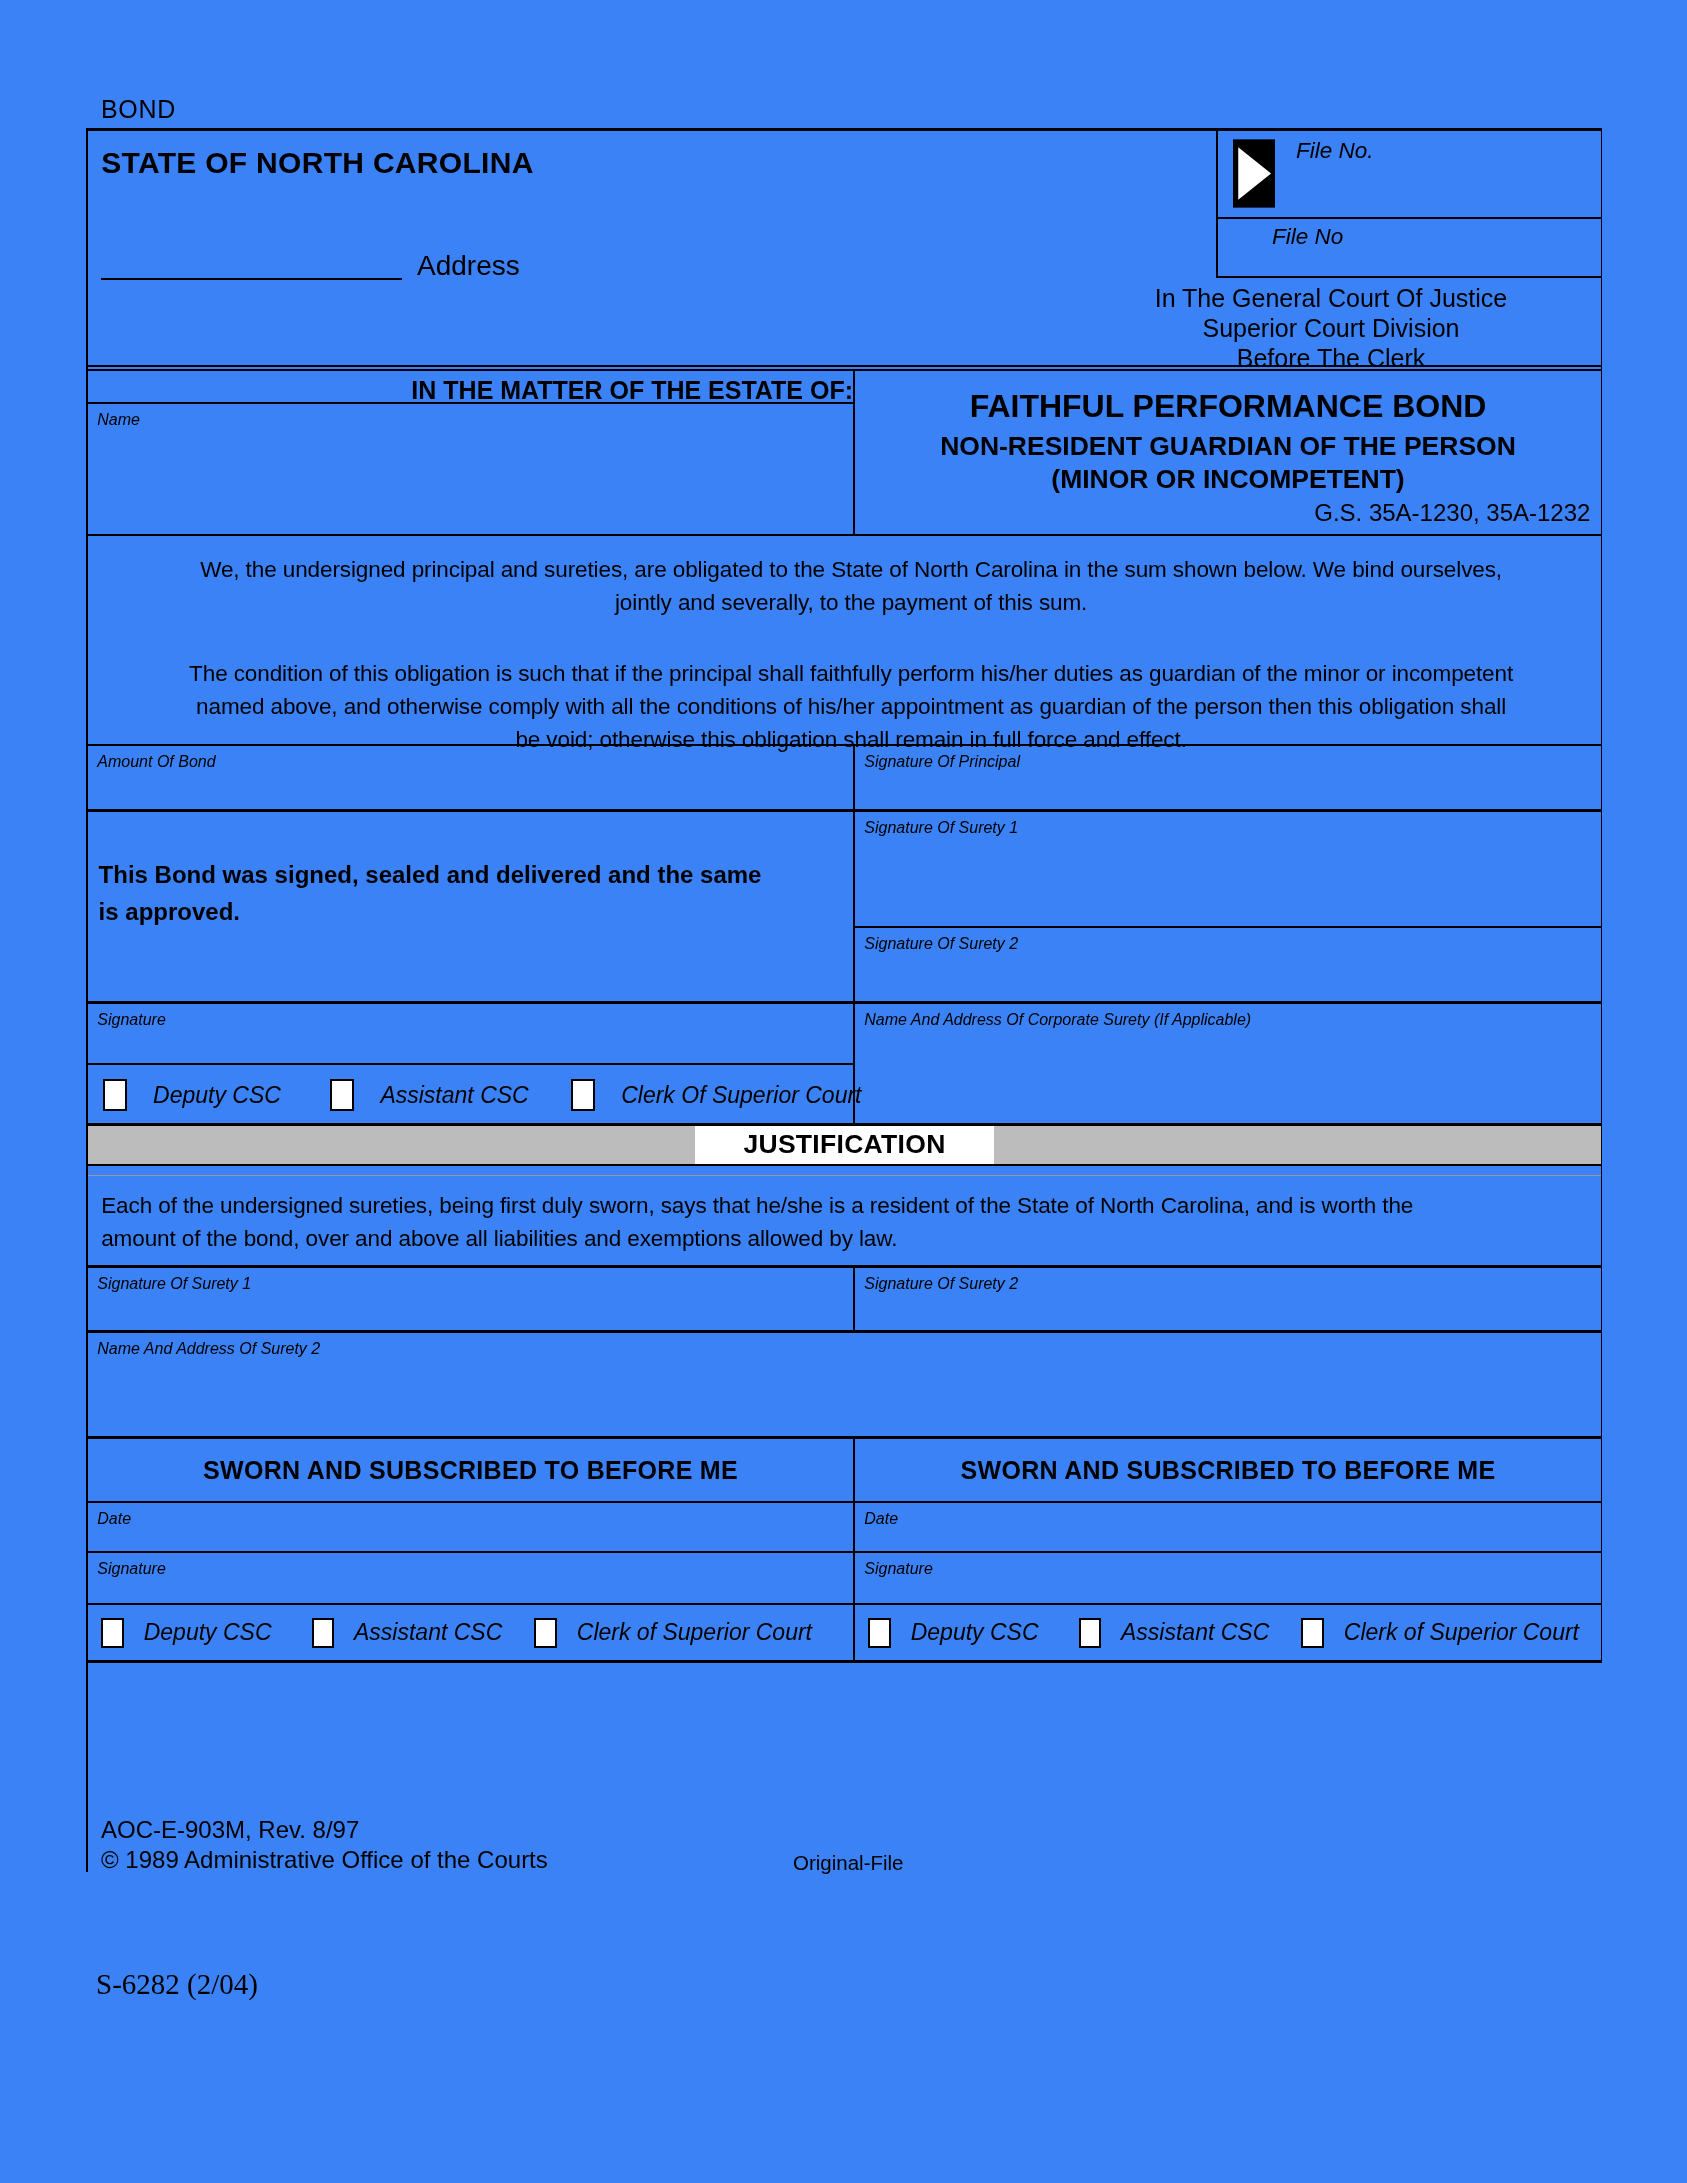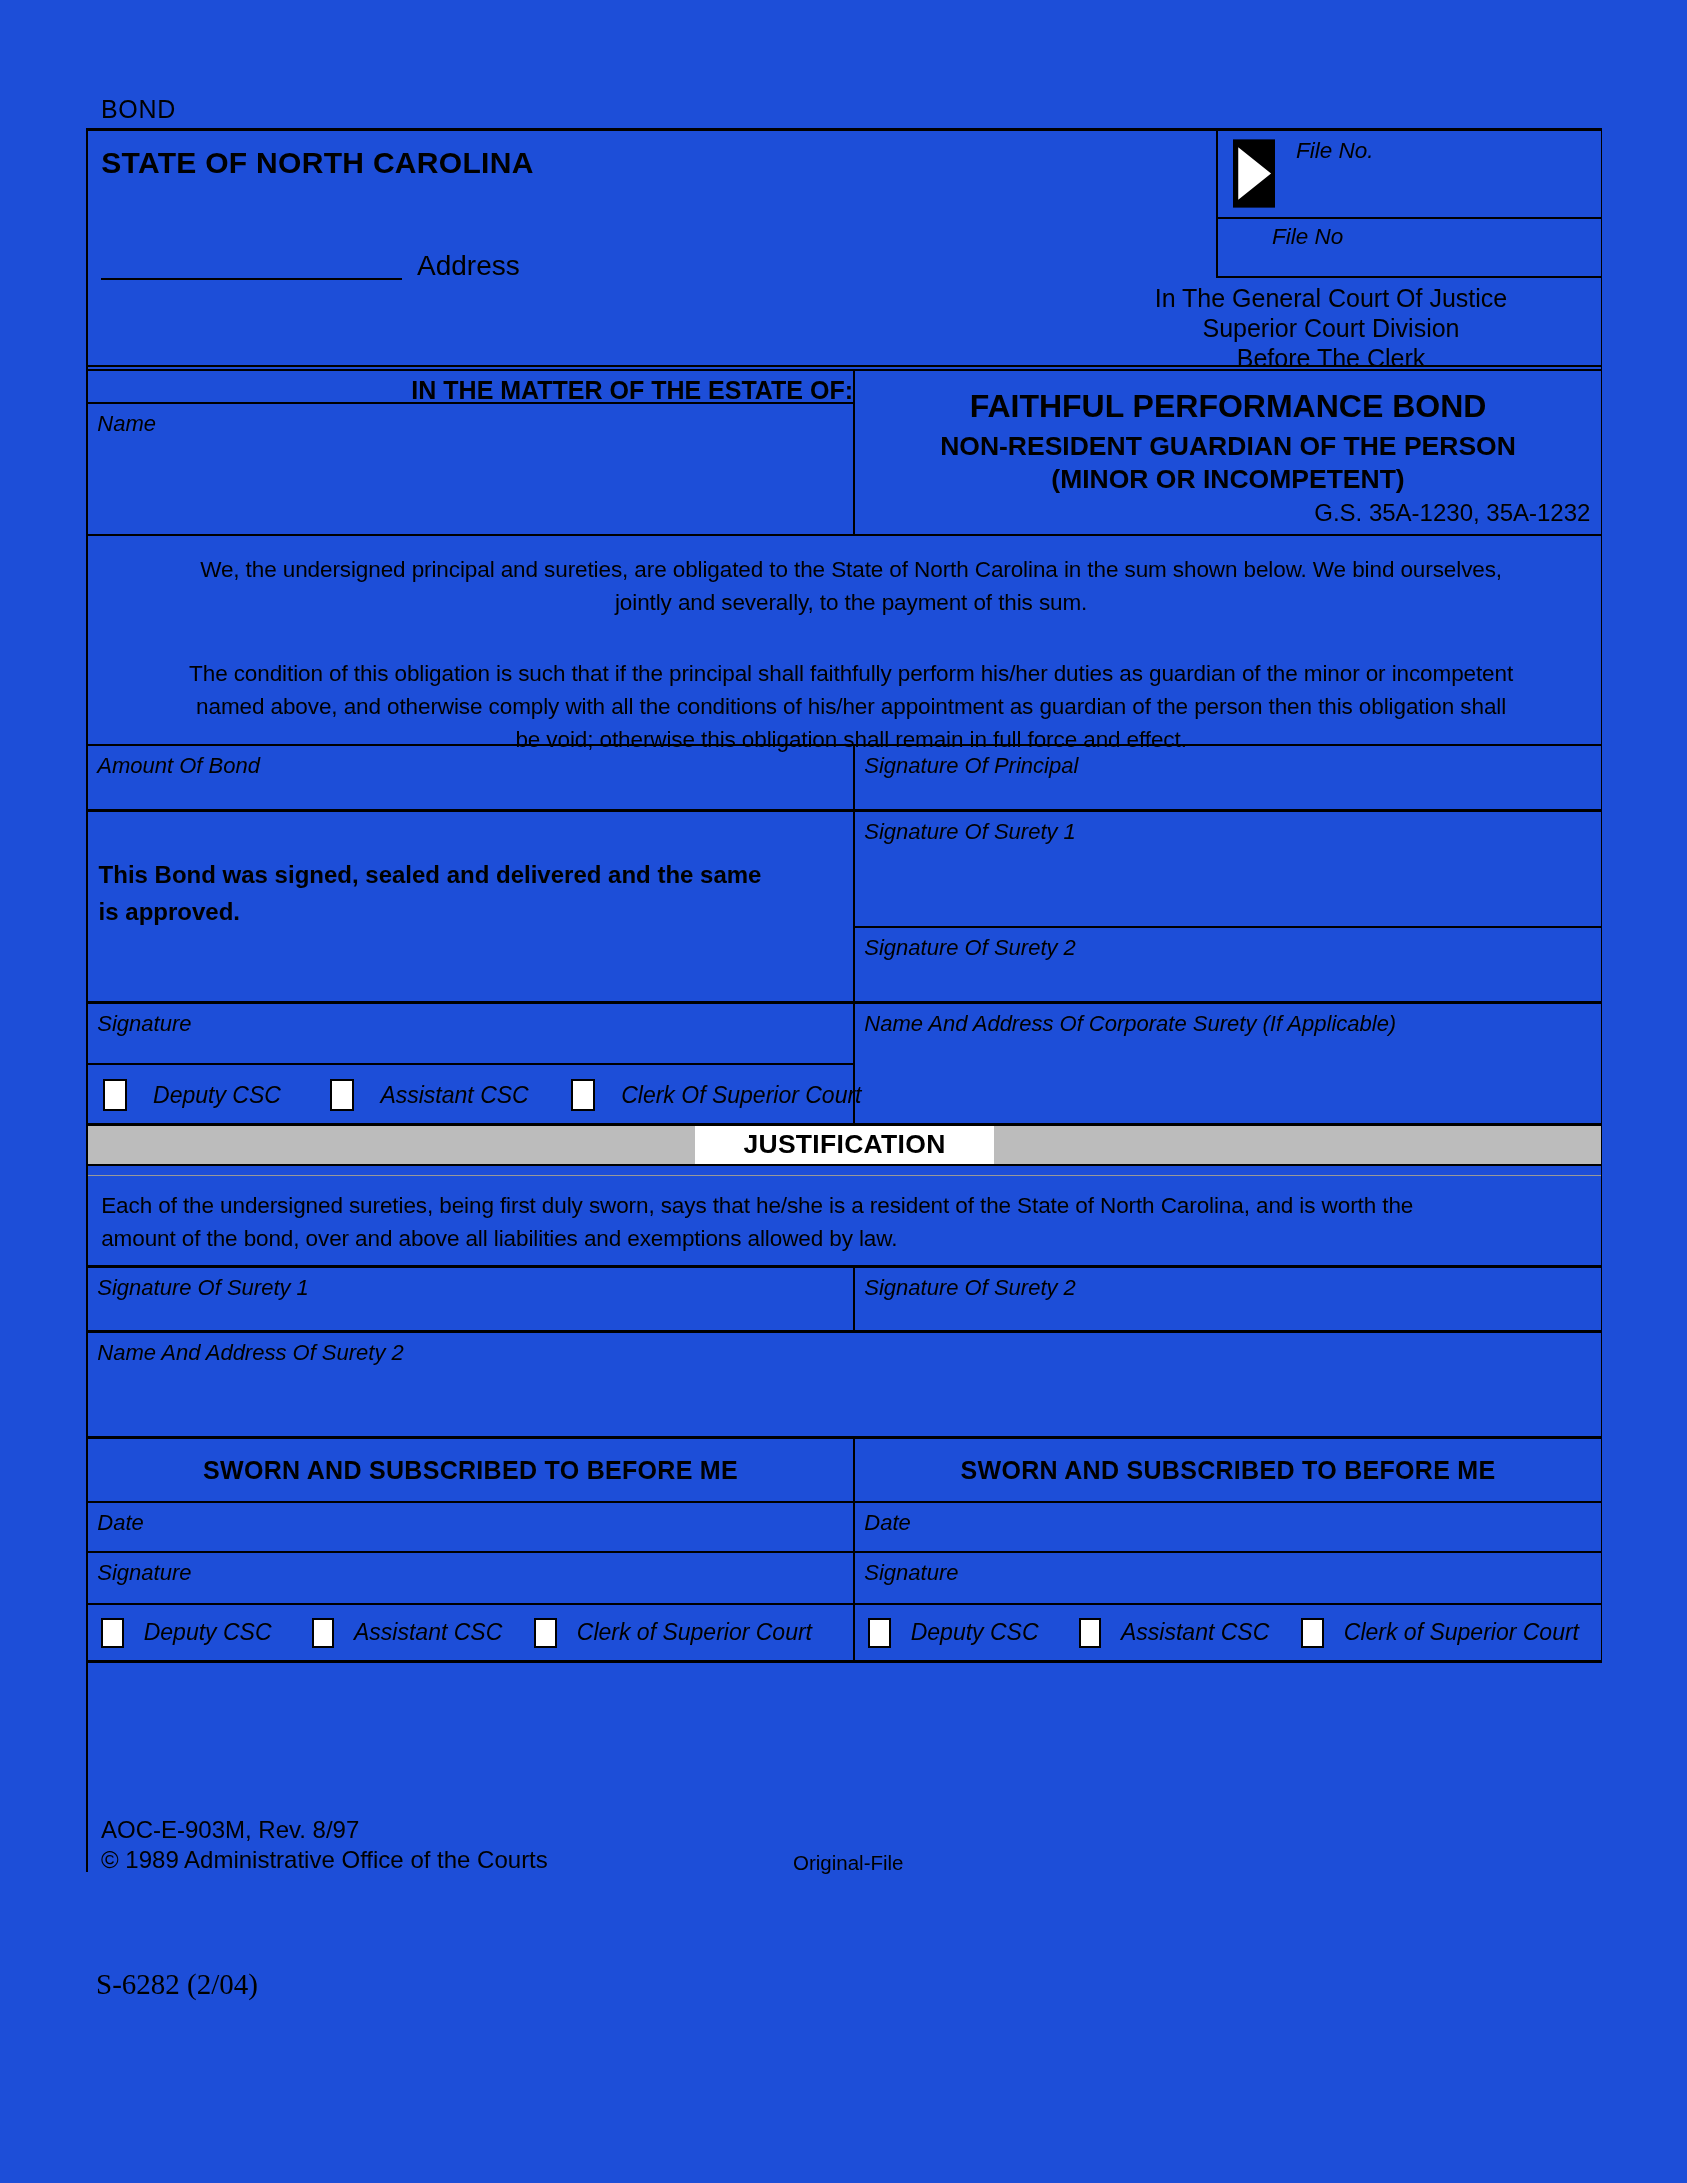--- a/index.html
+++ b/index.html
@@ -1,34 +1,34 @@
 <!DOCTYPE html>
 <html style="font-size:10.6px"><head>
 <meta charset="utf-8">
 <style>
   html,body{margin:0;padding:0;background:#ffffff;}
   #page{
-    position:relative;width:1687px;height:2183px;background:#1d4ed8;
+    position:relative;width:1687px;height:2183px;background:#3b82f6;
     font-family:"Liberation Sans",sans-serif;color:#000;overflow:hidden;
   }
   .abs{position:absolute;}
   
   #maintable{
     position:absolute;left:86px;top:128px;width:1516px;
     border-top:3.3px solid #000;border-left:2px solid #000;border-right:1.3px solid #000;
     box-sizing:border-box;
   }
   #maintable *{box-sizing:border-box;}
   .row{display:flex;width:100%;position:relative;}
   .bb3{border-bottom:2px solid #000;}
   .bb5{border-bottom:3.3px solid #000;}
   .bbdouble{border-bottom:6px double #000;}
   .cl{width:767px;border-right:2px solid #000;position:relative;}
   .cr{flex:1;position:relative;}
-  .lbl{font-style:italic;font-size:22px;display:inline-block;padding:6.6px 0 0 9.3px;white-space:nowrap;}
+  .lbl{font-style:italic;font-size:16px;display:inline-block;padding:6.6px 0 0 9.3px;white-space:nowrap;}
   
   #rowheader{height:240px;position:relative;}
   .statetitle{font-weight:bold;font-size:30px;letter-spacing:0.3px;}
   .countyline{border-bottom:2.6px solid #000;}
   .countyword{font-size:28px;}
   #filenobox{position:absolute;left:1128px;top:0;right:0;height:147px;
     border-left:2px solid #000;border-bottom:2px solid #000;}
   #filenobox .divider{position:absolute;left:0;right:0;top:86px;border-top:2px solid #000;}
   .fileno-lbl{font-style:italic;font-size:22.5px;position:absolute;white-space:nowrap;}
   #courtblock{position:absolute;left:973px;right:0;top:152px;text-align:center;

